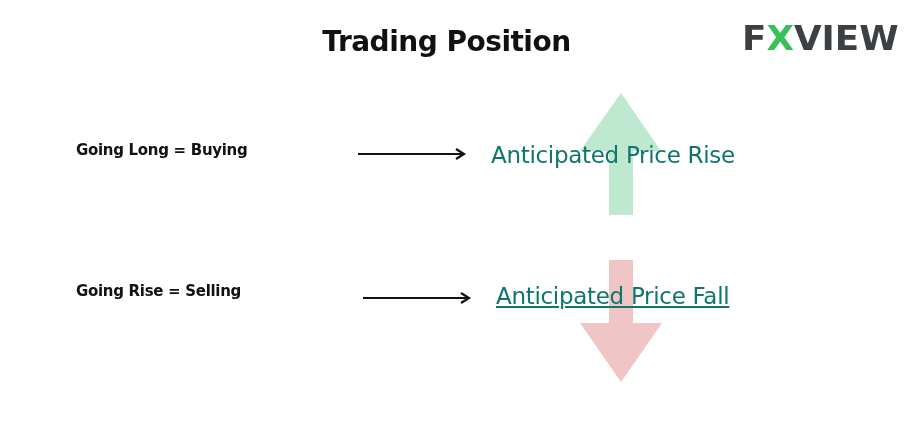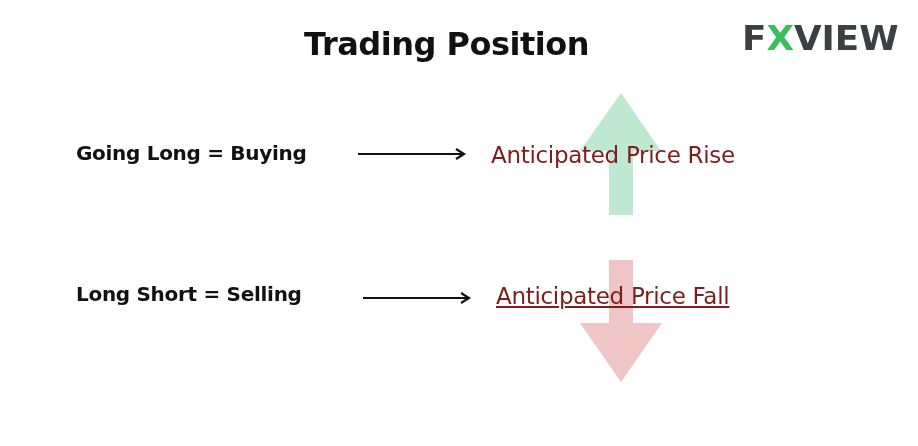--- a/index.html
+++ b/index.html
@@ -1,25 +1,25 @@
 <!DOCTYPE html>
 <html><head>
 <meta charset="utf-8">
 <style>
   html, body { margin: 0; padding: 0; }
   body { width: 918px; height: 446px; background: #ffffff; position: relative; overflow: hidden;
          font-family: "DejaVu Sans", "Liberation Sans", sans-serif; color: #111111; }
   .title { position: absolute; left: 0; top: 25px; width: 893px; text-align: center;
-           font-family: "DejaVu Sans", sans-serif; font-weight: bold; font-size: 32px; letter-spacing: -0.5px; }
+           font-family: "DejaVu Sans", sans-serif; font-weight: bold; font-size: 28px; letter-spacing: -0.5px; }
   .logo { position: absolute; left: 742px; top: 18px; font-family: "DejaVu Sans", sans-serif;
           font-weight: bold; font-size: 34px; letter-spacing: 0px; color: #3d4043; transform: scaleX(1.05); transform-origin: left; }
   .logo .x { color: #3bbf5a; }
   .arrow-shape { position: absolute; left: 570px; width: 100px; }
-  .label { position: absolute; font-family: "DejaVu Sans", sans-serif; font-weight: bold; font-size: 20px; letter-spacing: -0.3px; }
-  .result { position: absolute; font-family: "DejaVu Sans", sans-serif; font-size: 23px; letter-spacing: -0.3px; color: #7f1d1d; }
+  .label { position: absolute; font-family: "DejaVu Sans", sans-serif; font-weight: bold; font-size: 15px; letter-spacing: -0.3px; }
+  .result { position: absolute; font-family: "DejaVu Sans", sans-serif; font-size: 23px; letter-spacing: -0.3px; color: #0f766e; }
   .connector { position: absolute; height: 14px; }
 </style>
 </head>
 <body>
 
 <div class="title">Trading Position</div>
 
 <div class="logo"><span>F</span><span class="x">X</span><span>VIEW</span></div>
 
 <svg class="arrow-shape" style="top:90px;height:130px;" viewBox="570 90 100 130">
@@ -30,18 +30,18 @@
   <polygon points="609,260 633,260 633,323 662,323 621,382 580,323 609,323" fill="#f0c5c5"></polygon>
 </svg>
 
 <div class="label" style="left:76px;top:141px;">Going Long = Buying</div>
 <svg class="connector" style="left:357px;top:147px;width:110px;" viewBox="0 0 110 14">
   <line x1="1" y1="7" x2="106" y2="7" stroke="#111" stroke-width="2.2"></line>
   <polyline points="99,2 107,7 99,12" fill="none" stroke="#111" stroke-width="2.2"></polyline>
 </svg>
 <div class="result" style="left:491px;top:142px;">Anticipated Price Rise</div>
 
-<div class="label" style="left:76px;top:282px;">Long Short = Selling</div>
+<div class="label" style="left:76px;top:282px;">Going Rise = Selling</div>
 <svg class="connector" style="left:362px;top:291px;width:110px;" viewBox="0 0 110 14">
   <line x1="1" y1="7" x2="106" y2="7" stroke="#111" stroke-width="2.2"></line>
   <polyline points="99,2 107,7 99,12" fill="none" stroke="#111" stroke-width="2.2"></polyline>
 </svg>
 <div class="result" style="left:496px;top:283px;text-decoration:underline;">Anticipated Price Fall</div>
 
 </body></html>

